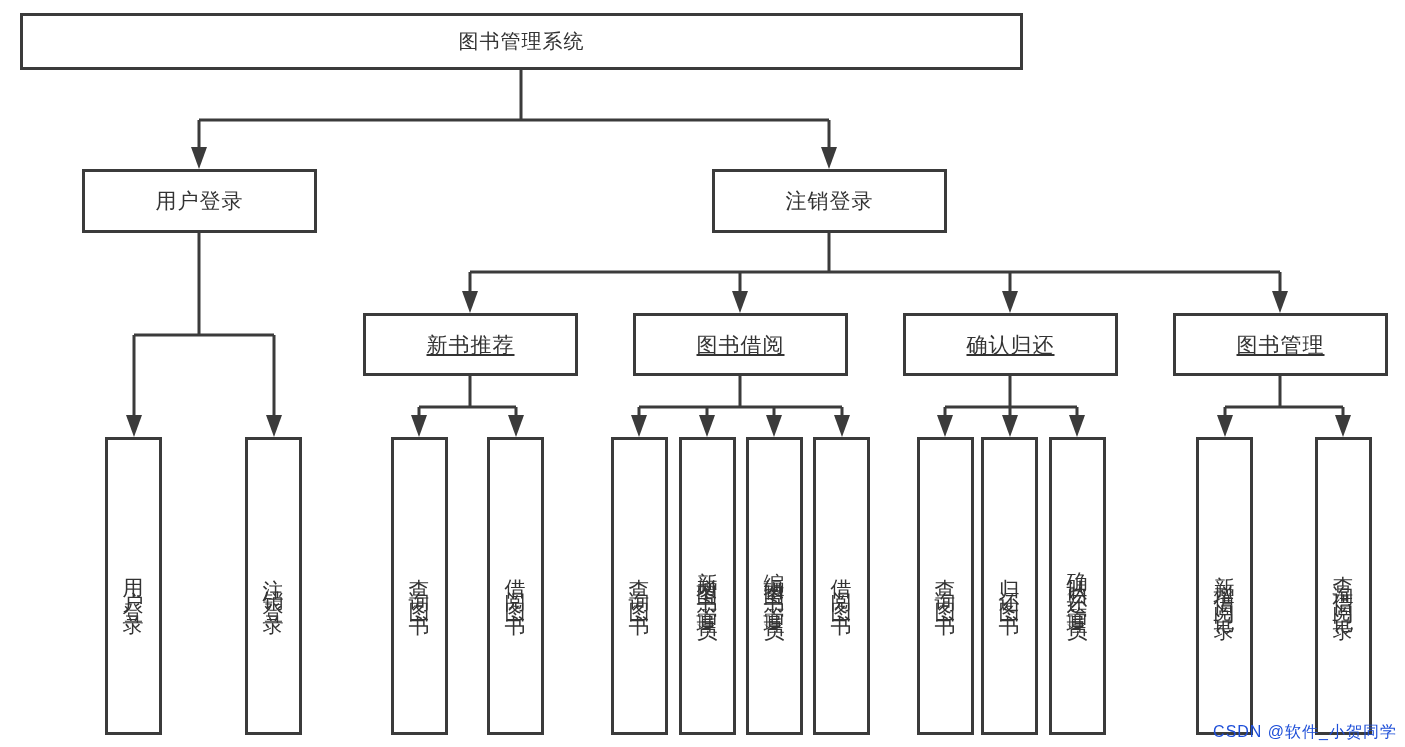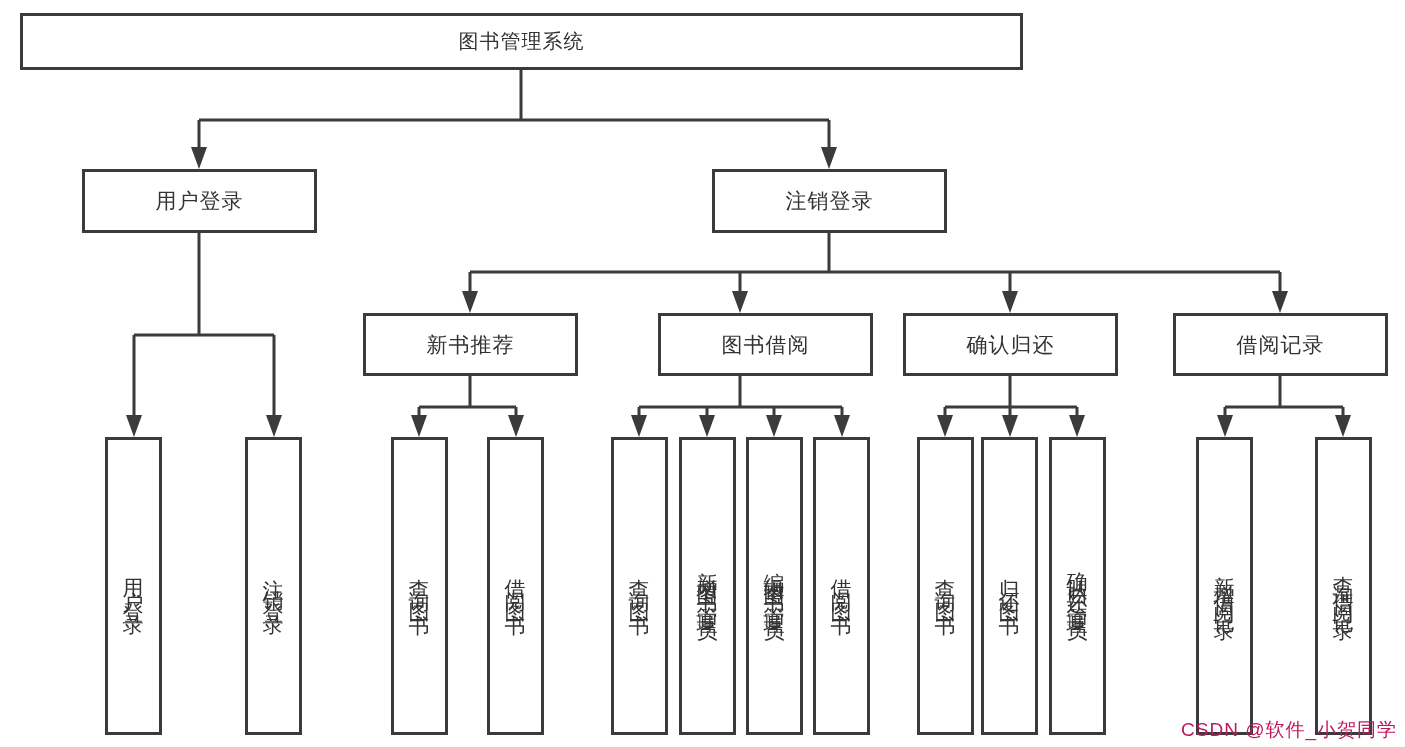--- a/index.html
+++ b/index.html
@@ -9,32 +9,32 @@
   }
   #connectors{position:absolute;left:0;top:0;z-index:1;}
   .node{
     position:absolute;box-sizing:border-box;border:3px solid #3b3b3b;background:#ffffff;
     display:flex;align-items:center;justify-content:center;z-index:2;
   }
   .node.h{font-size:21px;letter-spacing:1px;}
   .node.root{left:20px;top:13px;width:1003px;height:57px;font-size:20px;}
   .node.l2a{left:82px;top:169px;width:235px;height:64px;}
   .node.l2b{left:712px;top:169px;width:235px;height:64px;}
-  .node.l3{top:313px;width:215px;height:63px;}
+  .node.l3{top:313px;width:215px;height:63px;text-decoration:underline;}
   .leaf{
     top:437px;width:57px;height:298px;font-size:21px;
     writing-mode:vertical-rl;text-orientation:mixed;line-height:1;
   }
   .leaf span{display:block;}
   .len4{letter-spacing:12px;}
   .len6{letter-spacing:9px;}
   .len9{letter-spacing:7px;}
   #watermark{
     position:absolute;right:8px;bottom:4px;z-index:3;
-    color:#be185d;font-size:19px;letter-spacing:1px;
+    color:#1d4ed8;font-size:16px;letter-spacing:1px;
   }
 </style>
 </head>
 <body>
 
 <div id="canvas">
 
   <svg id="connectors" width="1405" height="747" viewBox="0 0 1405 747" fill="none" stroke="#3b3b3b" stroke-width="3">
 
     <path d="M521 70 V120 M199 120 H829 M199 120 V149 M829 120 V149"></path>
@@ -81,28 +81,28 @@
   <div class="node h l2a">
     <span>用户登录</span>
   </div>
   <div class="node h l2b">
     <span>注销登录</span>
   </div>
 
   <div class="node h l3" style="left:363px;">
     <span>新书推荐</span>
   </div>
-  <div class="node h l3" style="left:658px;">
+  <div class="node h l3" style="left:633px;">
     <span>图书借阅</span>
   </div>
   <div class="node h l3" style="left:903px;">
     <span>确认归还</span>
   </div>
   <div class="node h l3" style="left:1173px;">
-    <span>借阅记录</span>
+    <span>图书管理</span>
   </div>
 
   <div class="node leaf len4" style="left:105px;">
     <span>用户登录</span>
   </div>
   <div class="node leaf len4" style="left:245px;">
     <span>注销登录</span>
   </div>
 
   <div class="node leaf len4" style="left:391px;">

